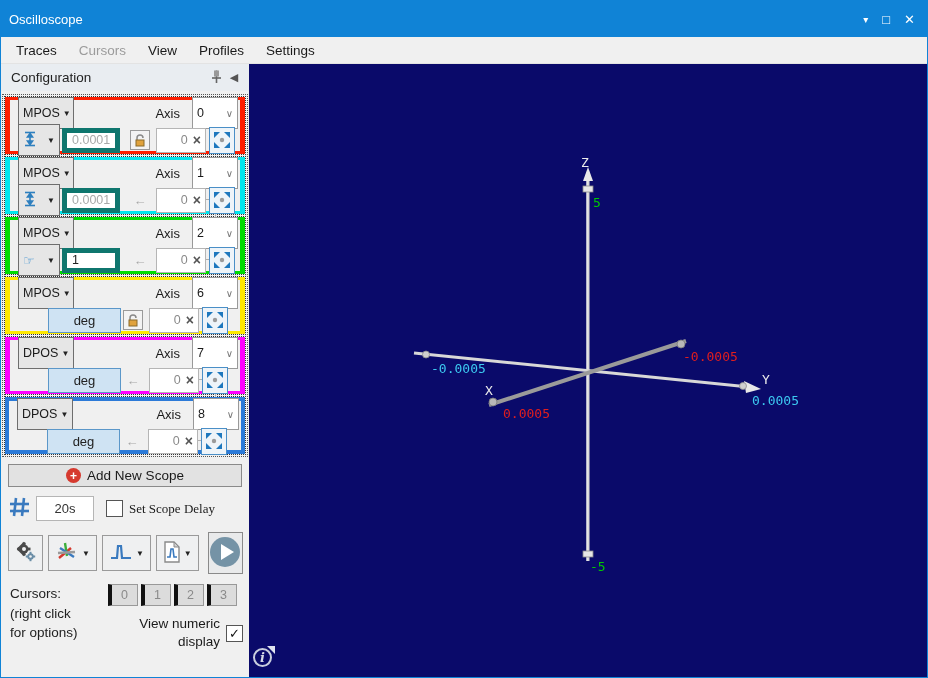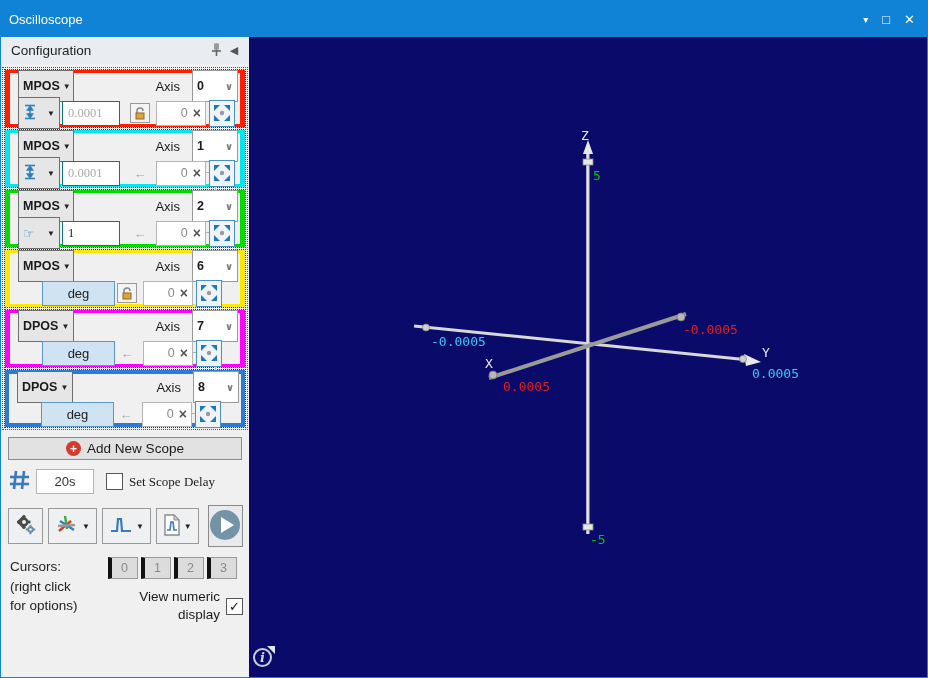--- a/index.html
+++ b/index.html
@@ -29,30 +29,30 @@
   .hdr-icon { color:#555; width:18px; text-align:center; font-size:12px; }
 
   .trace-list { margin:3px 1px 2px 1px; padding:2px; border:1px dotted #555; }
   .trace { position:relative; background:#f0f0f0; border-style:solid; border-width:3px 5px; outline:1px dotted #333; margin-bottom:3px; height:57px; }
   .trace:last-child { margin-bottom:0; border-width:4px; }
   .t0 { border-color:#ff1e00; } .t1 { border-color:#00e5ee; } .t2 { border-color:#00dc00; }
   .t3 { border-color:#ffe800; } .t4 { border-color:#ff00ff; } .t5 { border-color:#2b7ad8; }
 
   .trow { display:flex; align-items:center; height:26px; padding-left:8px; position:relative; z-index:2; }
   .trow.rowB { margin-top:1px; }
-  .combo { background:#e6e6e6; border:1px solid #6e6e6e; display:flex; align-items:center; justify-content:space-between; padding:15px 4px;font-weight:bold; }
+  .combo { background:#e6e6e6; border:1px solid #6e6e6e; display:flex; align-items:center; justify-content:space-between; padding:15px 4px; }
   .type-combo { width:56px; height:22px; font-size:12.5px; }
   .combo .dd { font-size:8px; color:#222; margin-left:3px; }
   .axis-lbl { margin-left:auto; margin-right:12px; font-size:13px; }
   .axis-combo { width:46px; height:24px; background:#fff; border:1px solid #999; margin-right:2px; font-size:12.5px; }
   .axis-combo .chev { color:#777; font-size:10px; }
   .icon-combo { width:42px; height:25px; background:#e6e6e6; border:1px solid #6e6e6e; }
-  .scale-input { width:58px; height:25px; border:1px solid #0f766e; background:#fff; font-size:12.5px; padding:0 5px; margin-left:2px; font-family:Liberation Serif, serif; color:#222; }
+  .scale-input { width:58px; height:25px; border:5px solid #0f766e; background:#fff; font-size:12.5px; padding:0 5px; margin-left:2px; font-family:Liberation Sans, sans-serif; color:#222; }
   .scale-input.dim { color:#a9a9a9; }
-  .deg-btn { width:73px; height:25px; margin-left:24px; background:#cfe3f3; border:1px solid #5b97c9; display:flex; align-items:center; justify-content:center; font-size:13px; color:#222; }
+  .deg-btn { width:73px; height:25px; margin-left:30px; background:#cfe3f3; border:1px solid #5b97c9; display:flex; align-items:center; justify-content:center; font-size:13px; color:#222; }
   .lock-slot { width:20px; height:20px; margin-left:10px; display:flex; align-items:center; justify-content:center; }
   .lock-slot.btn { border:1px solid #9a9a9a; background:#f3f3f3; }
   .deg ~ .lock-slot, .lockslot-deg { margin-left:2px; }
   .arrow-glyph { color:#a7a7a7; font-size:13px; }
   .valbox { width:50px; height:25px; margin-left:6px; background:#fff; border:1px solid #b5b5b5; display:flex; align-items:center; justify-content:flex-end; padding:0 4px; }
   .valbox .v { color:#8a8a8a; font-size:12.5px; margin-right:5px; }
   .valbox .x { color:#555; font-weight:bold; font-size:14px; line-height:1; }
   .conv-btn { width:26px; height:27px; margin-left:3px; background:#eef4f9; border:1px solid #4a8fc7; display:flex; align-items:center; justify-content:center; }
   .connector { position:absolute; z-index:1; border-color:#b0b0b0; border-style:solid; border-width:0; }
 
@@ -92,20 +92,27 @@
   <div class="titlebar">
     <span class="title">Oscilloscope</span>
     <span class="spacer"></span>
     <div class="winctl">
       <span class="mini">▾</span>
       <span>□</span>
       <span>✕</span>
     </div>
   </div>
 
+  <div class="menubar">
+    <span class="menu-item">Traces</span>
+    <span class="menu-item disabled">Cursors</span>
+    <span class="menu-item">View</span>
+    <span class="menu-item">Profiles</span>
+    <span class="menu-item">Settings</span>
+  </div>
 
   <div class="main">
     <div class="config">
 
       <div class="config-header">
         <span>Configuration</span>
         <span class="spacer"></span>
         <span class="hdr-icon">
           <svg width="13" height="15" viewBox="0 0 13 15">
               <g stroke="#666" stroke-width="1.6" fill="none">

